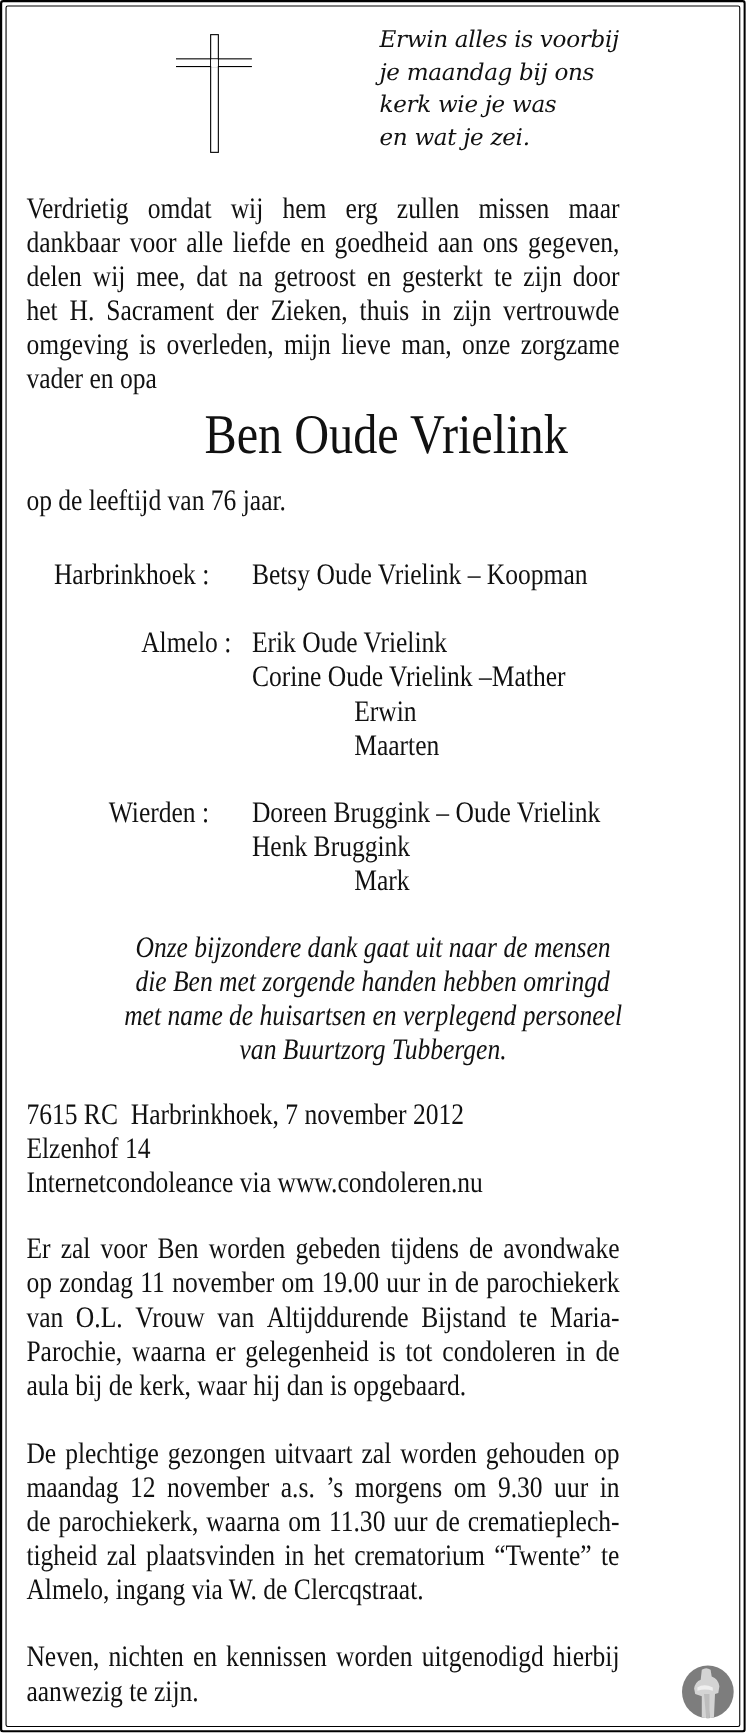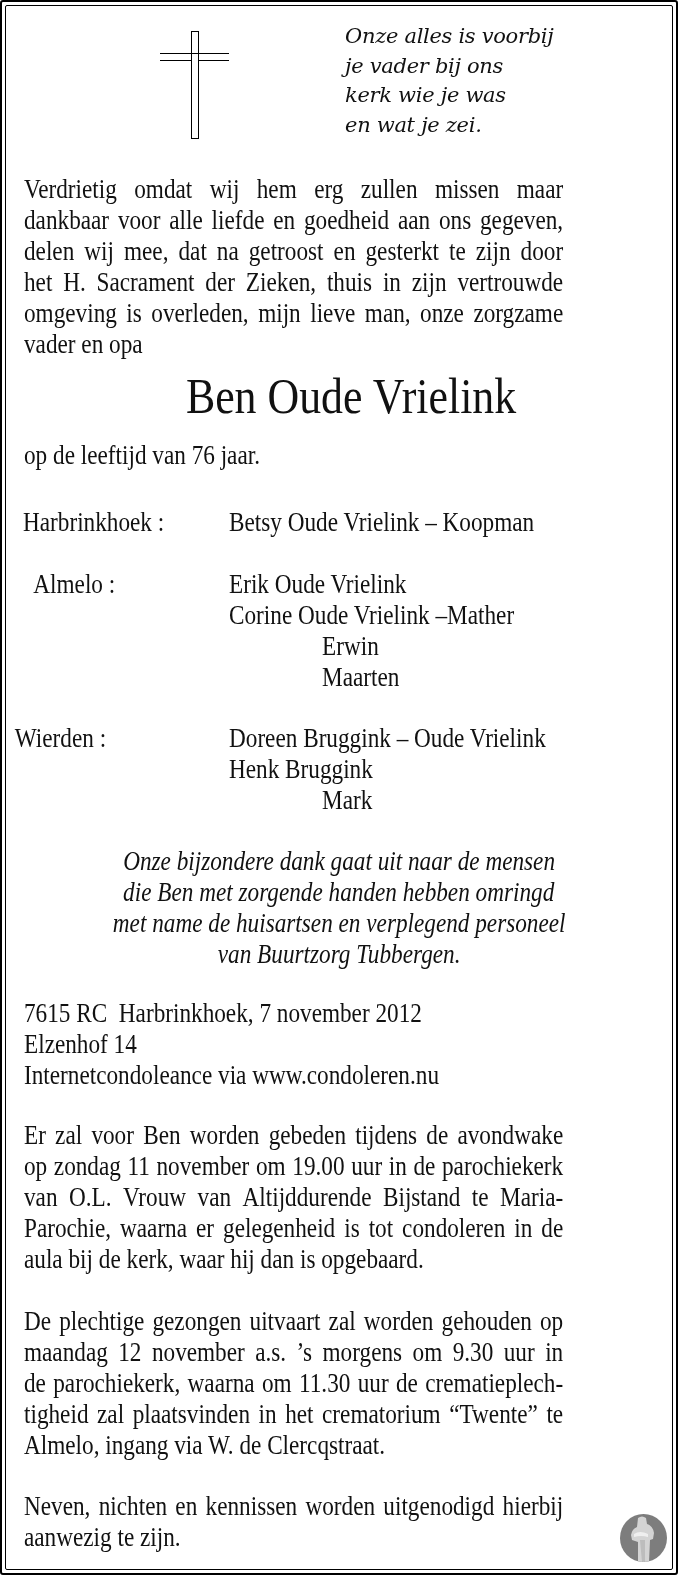--- a/index.html
+++ b/index.html
@@ -13,21 +13,21 @@
   .poem { position: absolute; left: 345px; top: 22px; font-family: "DejaVu Serif", serif; font-style: italic; font-size: 21px; line-height: 29.5px; letter-spacing: -0.3px; }
   .poem div { white-space: nowrap; }
   .txt { position: absolute; left: 24px; width: 627px; font-size: 27px; line-height: 31px; white-space: nowrap; }
   .cond { display: inline-block; transform-origin: left top; transform: scaleX(0.86); }
   .just { position: absolute; left: 24px; width: 627px; font-size: 27px; line-height: 31px; }
   .just .line { display: flex; justify-content: center; white-space: nowrap; height: 31px; }
   .just .line.last { justify-content: flex-start; gap: 7px; }
   .just .line span { display: inline-block; }
   .name { position: absolute; left: 12px; width: 678px; top: 366px; text-align: center; font-size: 51px; line-height: 60px; }
   .name span { display: inline-block; transform: scaleX(0.86); }
-  .fam-label { position: absolute; width: 190px; left: 0; font-size: 27px; line-height: 31px; white-space: nowrap; text-decoration: underline; }
+  .fam-label { position: absolute; width: 190px; left: 0; text-align: right; font-size: 27px; line-height: 31px; white-space: nowrap; text-decoration: underline; }
   .fam-label span, .fam-name span { display: inline-block; transform: scaleX(0.86); }
   .fam-label span { transform-origin: right top; }
   .fam-name { position: absolute; font-size: 27px; line-height: 31px; white-space: nowrap; }
   .fam-name span { transform-origin: left top; }
   .thanks { position: absolute; left: 0; width: 678px; top: 846px; text-align: center; font-style: italic; font-size: 27px; line-height: 31px; }
   .thanks div span { display: inline-block; transform: scaleX(0.86); white-space: nowrap; }
   .logo { position: absolute; left: 620px; top: 1514px; width: 47px; height: 48px; border-radius: 50%; background: #7d7d7d; overflow: hidden; }
 </style>
 </head>
 <body>
@@ -35,22 +35,22 @@
 <div class="frame-outer"></div>
 <div class="frame-inner"></div>
 
 <div class="cross">
   <div class="v"></div>
   <div class="h"></div>
   <div class="gap"></div>
 </div>
 
 <div class="poem">
-  <div>Onze alles is voorbij</div>
-  <div>je vader bij ons</div>
+  <div>Erwin alles is voorbij</div>
+  <div>je maandag bij ons</div>
   <div>kerk wie je was</div>
   <div>en wat je zei.</div>
 </div>
 
 <div class="just" id="intro" style="top:174px;">
     <div class="line">
       <div style="display: flex; justify-content: space-between; width: 729.07px; transform-origin: left top; transform: scaleX(0.86); white-space: nowrap;">
         <span>Verdrietig</span>
         <span>omdat</span>
         <span>wij</span>

